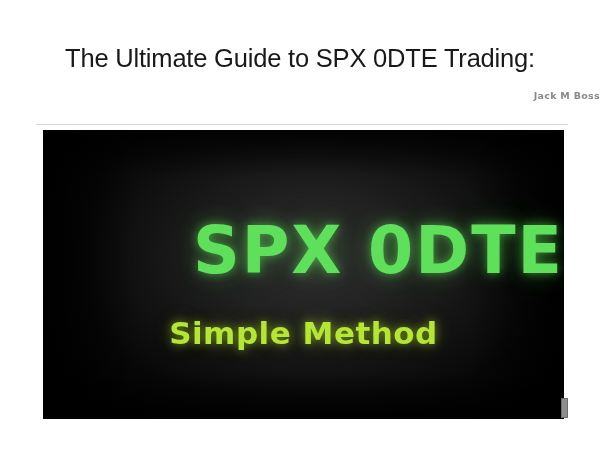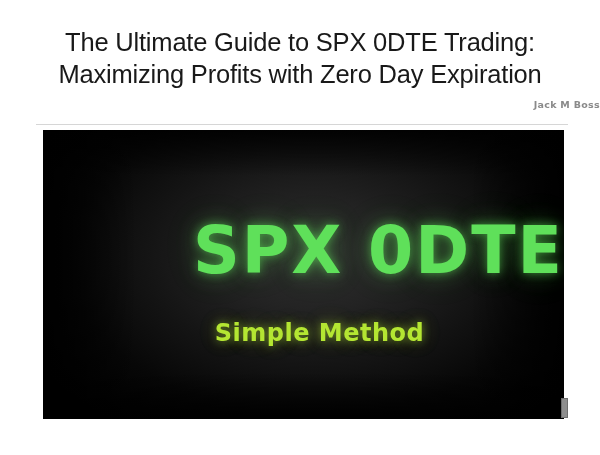--- a/index.html
+++ b/index.html
@@ -32,21 +32,21 @@
   }
 
   .doc-title {
     font-family: "Liberation Sans", sans-serif;
     font-size: 25.5px;
     line-height: 32px;
     color: #191919;
     font-weight: 400;
     letter-spacing: -0.2px;
     padding: 0 16px;
-    margin: 0;
+    margin: 16px;
   }
 
   .doc-title .tline {
     display: block;
     white-space: nowrap;
   }
 
   .byline {
     margin-top: 9px;
     font-family: "DejaVu Sans", sans-serif;
@@ -126,27 +126,27 @@
     color: #5fe05a;
     text-shadow:
       0 0 10px rgba(95,224,90,0.55),
       0 0 22px rgba(95,224,90,0.30),
       0 0 38px rgba(95,224,90,0.15);
     white-space: nowrap;
   }
 
   .cover-subhead {
     position: absolute;
-    left: 16px;
+    left: 0;
     top: 184px;
     width: 100%;
     text-align: center;
     font-family: "DejaVu Sans", sans-serif;
     font-weight: 700;
-    font-size: 24px;
+    font-size: 31px;
     line-height: 38px;
     letter-spacing: 0.5px;
     color: #b4e632;
     text-shadow:
       0 0 8px rgba(180,230,50,0.50),
       0 0 18px rgba(180,230,50,0.26),
       0 0 30px rgba(180,230,50,0.12);
     white-space: nowrap;
   }
 
@@ -163,21 +163,20 @@
   }
 </style>
 </head>
 <body>
 
 <div class="page">
 
   <div class="title-block">
     <h1 class="doc-title">
       <span class="tline">The Ultimate Guide to SPX 0DTE Trading:</span>
-      <span class="tline">Maximizing Profits with Zero Day Expiration</span>
     </h1>
     <div class="byline">Jack M Boss</div>
   </div>
 
   <div class="divider-rule"></div>
 
   <div class="cover-panel">
     <div class="cover-glow"></div>
     <div class="cover-vignette"></div>
     <div class="cover-text-wrap">

